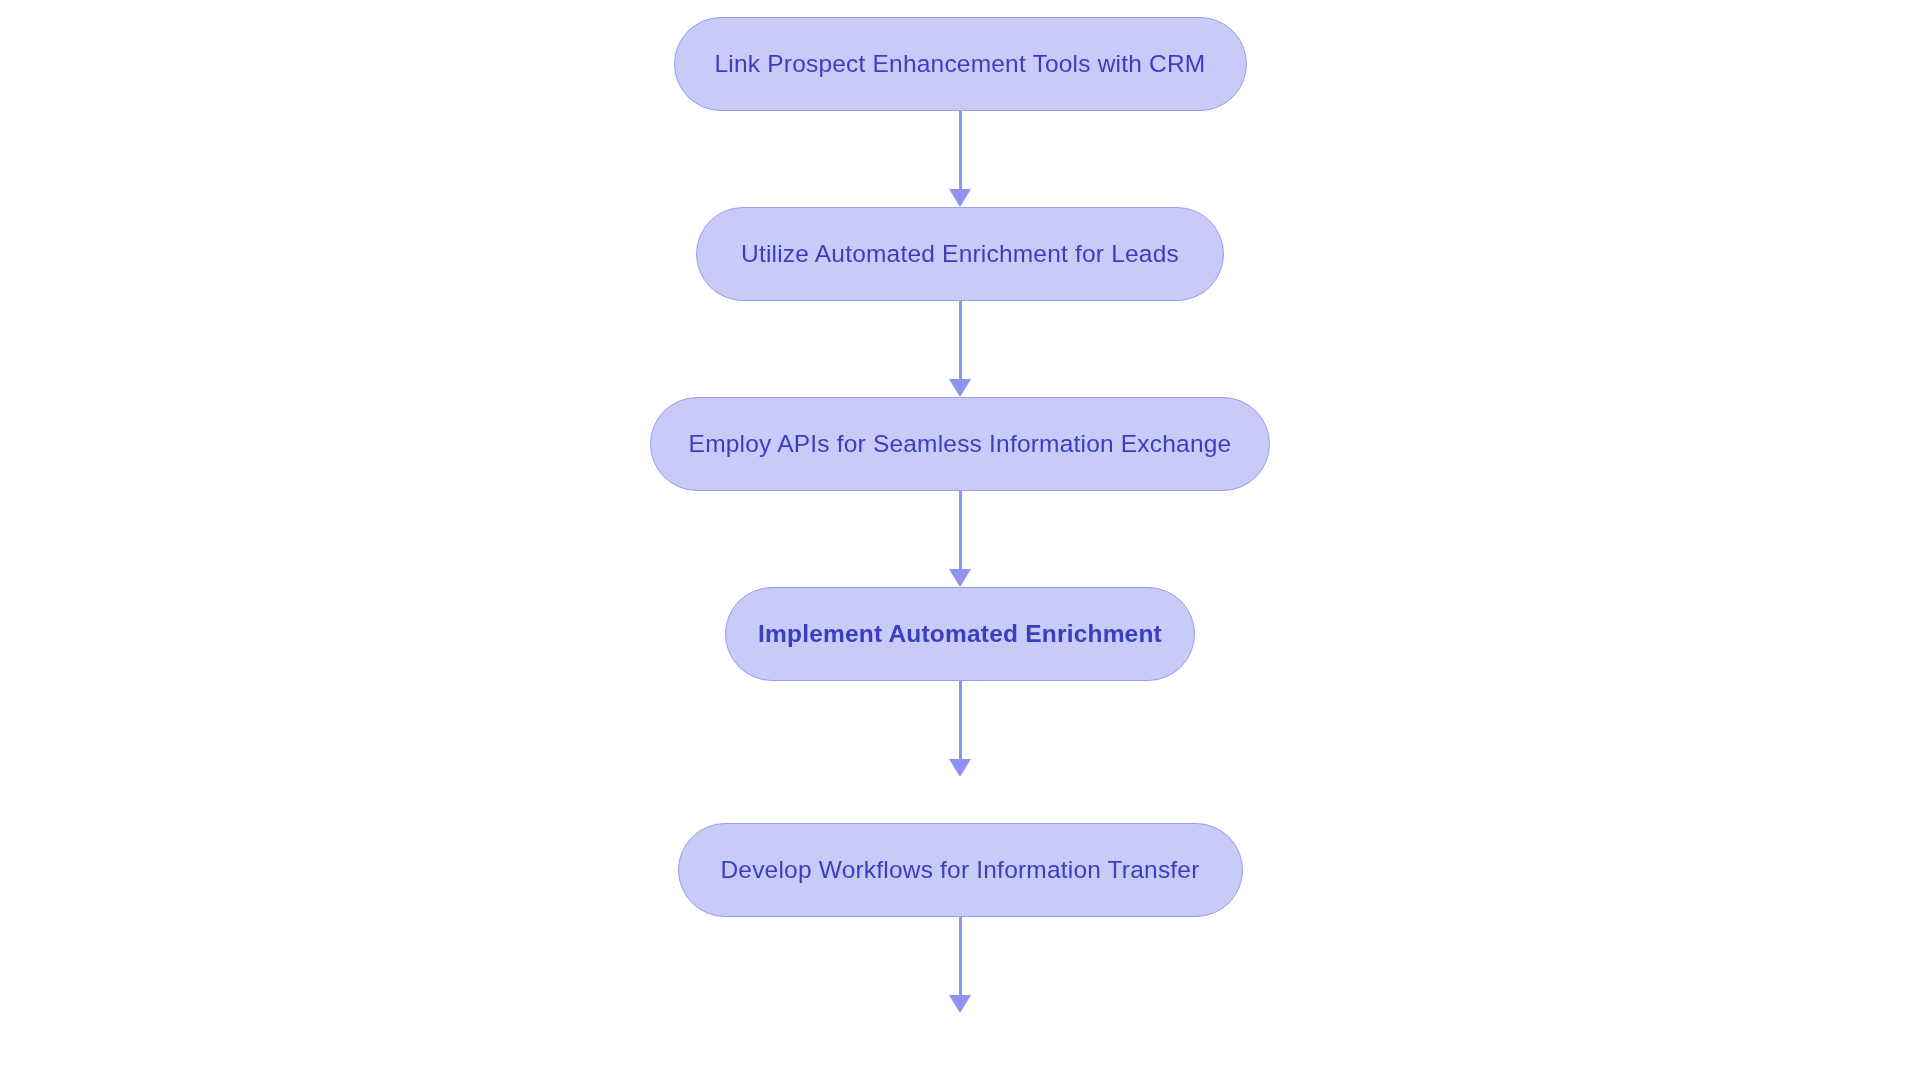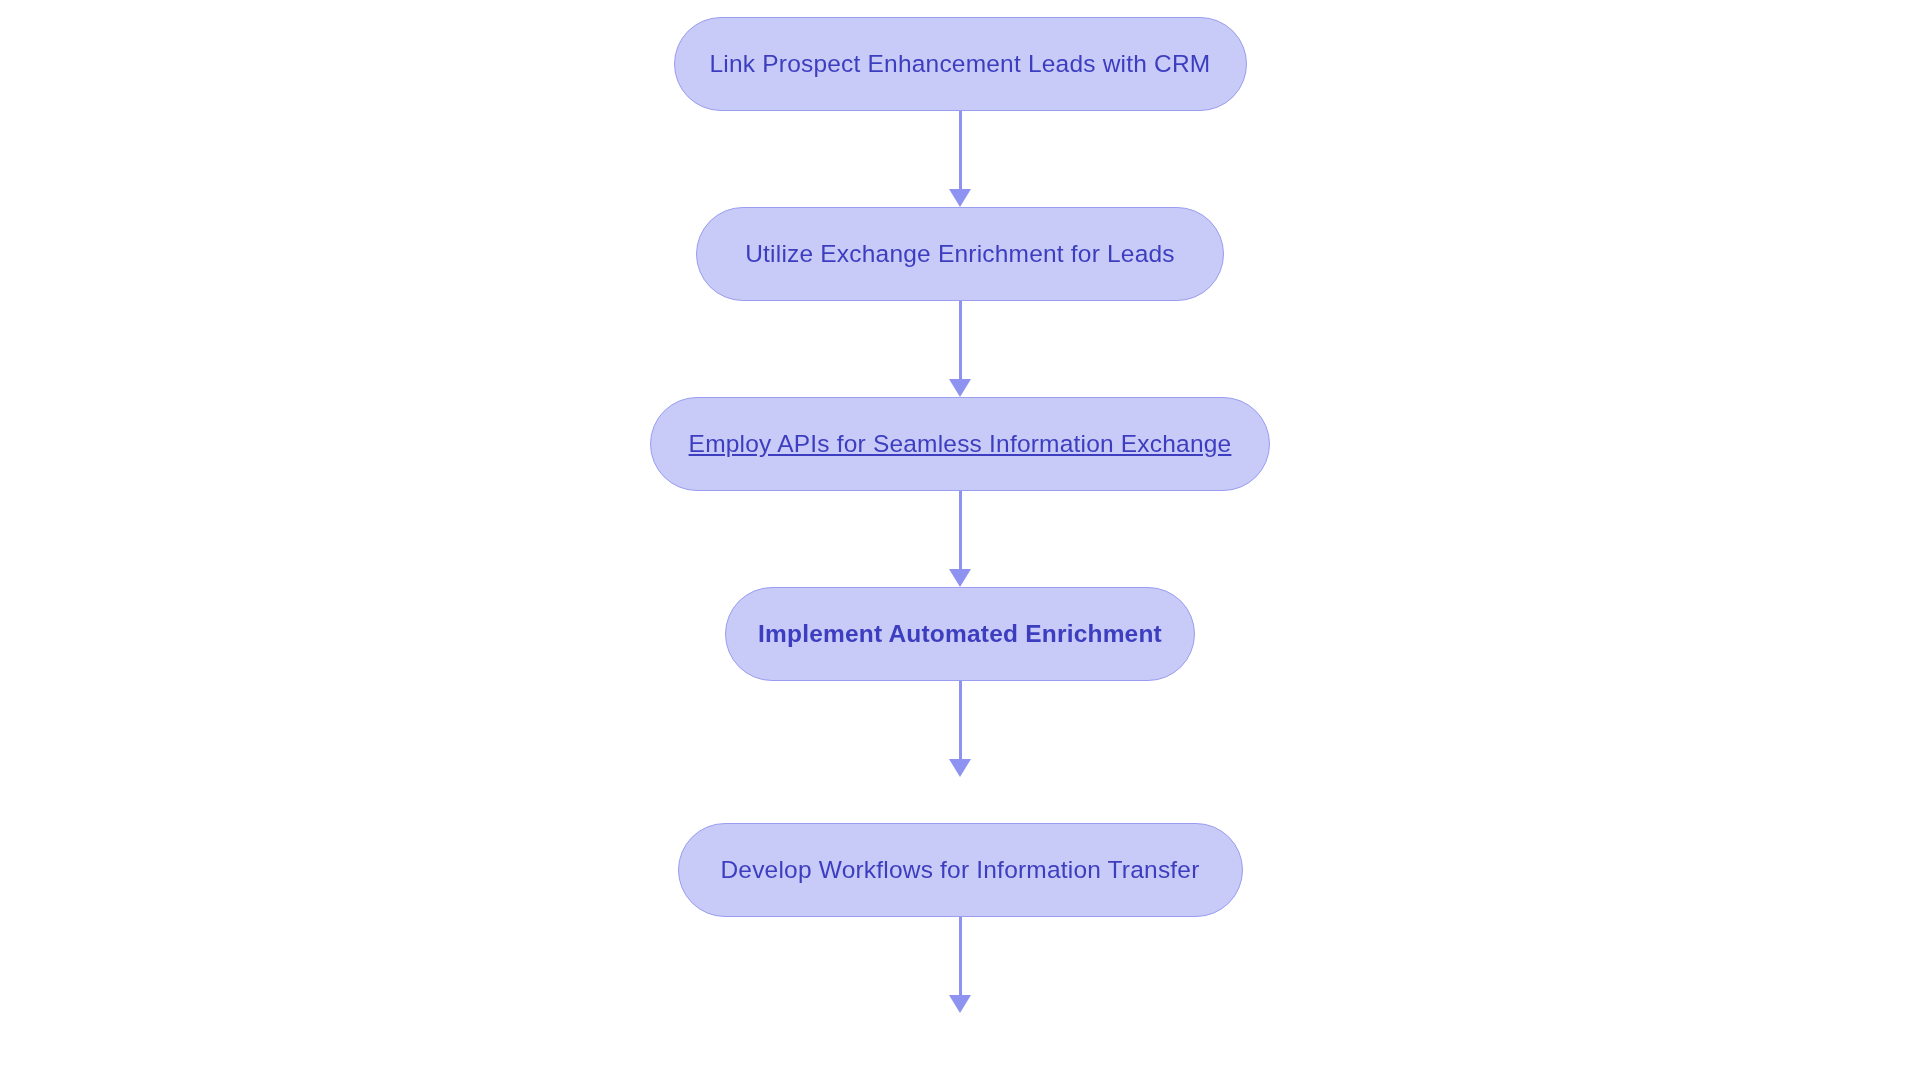--- a/index.html
+++ b/index.html
@@ -32,21 +32,21 @@
     justify-content: center;
     color: var(--text, #3d3ebf);
     font-size: 24.5px;
     letter-spacing: 0.2px;
     white-space: nowrap;
     flex: 0 0 auto;
   }
   
   .n0 { width: 573px; }
   .n1 { width: 528px; }
-  .n2 { width: 620px; text-decoration: underline; }
+  .n2 { width: 620px; }
   .n3 { width: 470px; font-weight: bold; }
   .n4 { width: 565px; margin-top: 46px; }
   .n5 { width: 504px; }
 
   .flow-arrow {
     height: 96px;
     flex: 0 0 auto;
     display: flex;
     flex-direction: column;
     align-items: center;
@@ -65,30 +65,30 @@
     border-top: 18px solid var(--arrow, #8e92f0);
     flex: 0 0 auto;
   }
 </style>
 </head>
 <body>
 
 <div class="canvas">
 
   <div class="flow-node n0">
-    <span>Link Prospect Enhancement Leads with CRM</span>
+    <span>Link Prospect Enhancement Tools with CRM</span>
   </div>
 
   <div class="flow-arrow">
     <div class="arrow-line"></div>
     <div class="arrow-head"></div>
   </div>
 
   <div class="flow-node n1">
-    <span>Utilize Exchange Enrichment for Leads</span>
+    <span>Utilize Automated Enrichment for Leads</span>
   </div>
 
   <div class="flow-arrow">
     <div class="arrow-line"></div>
     <div class="arrow-head"></div>
   </div>
 
   <div class="flow-node n2">
     <span>Employ APIs for Seamless Information Exchange</span>
   </div>

